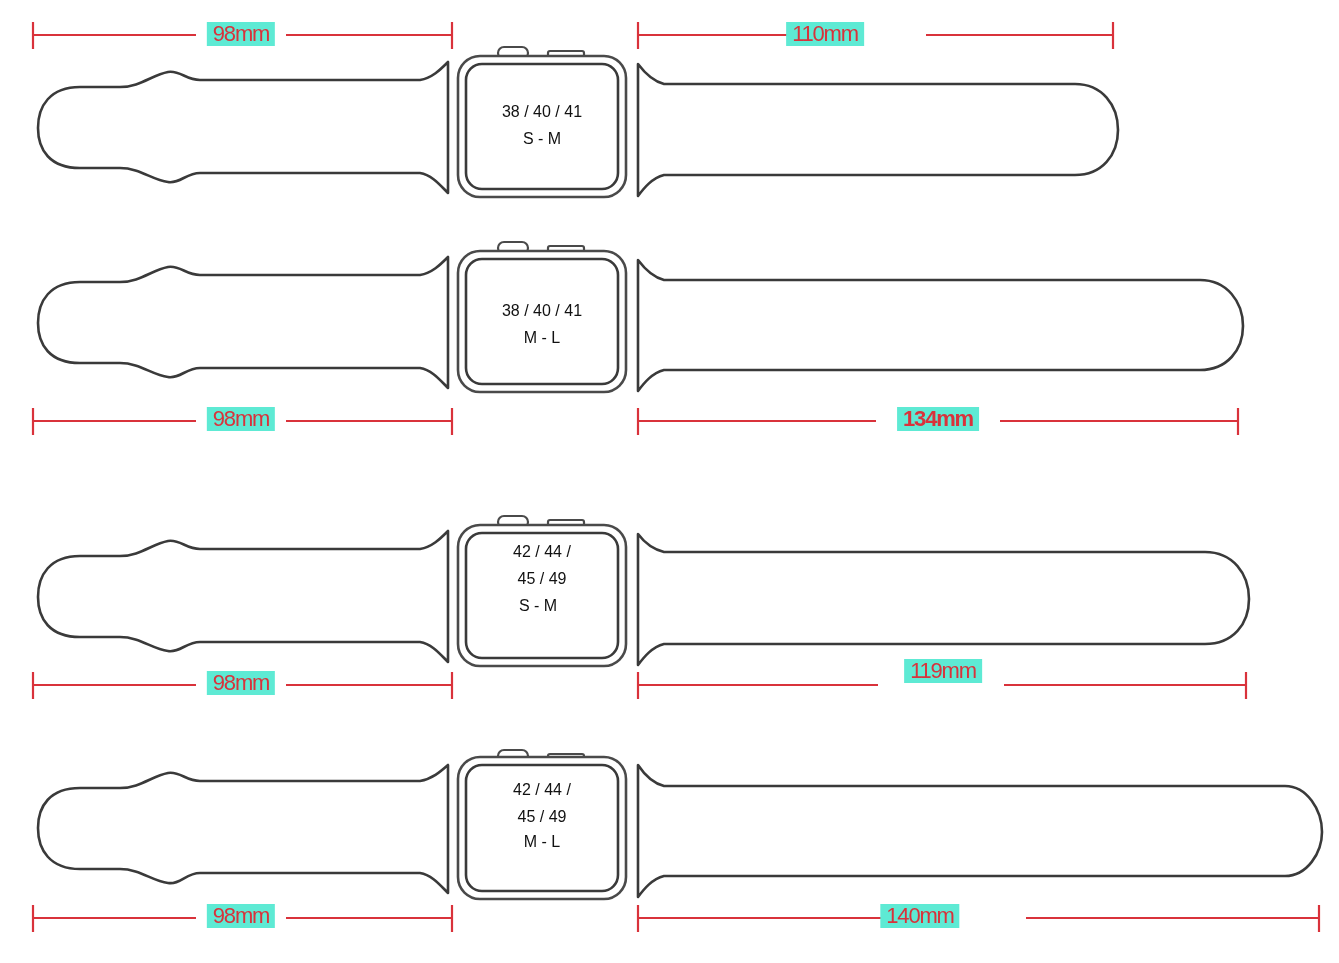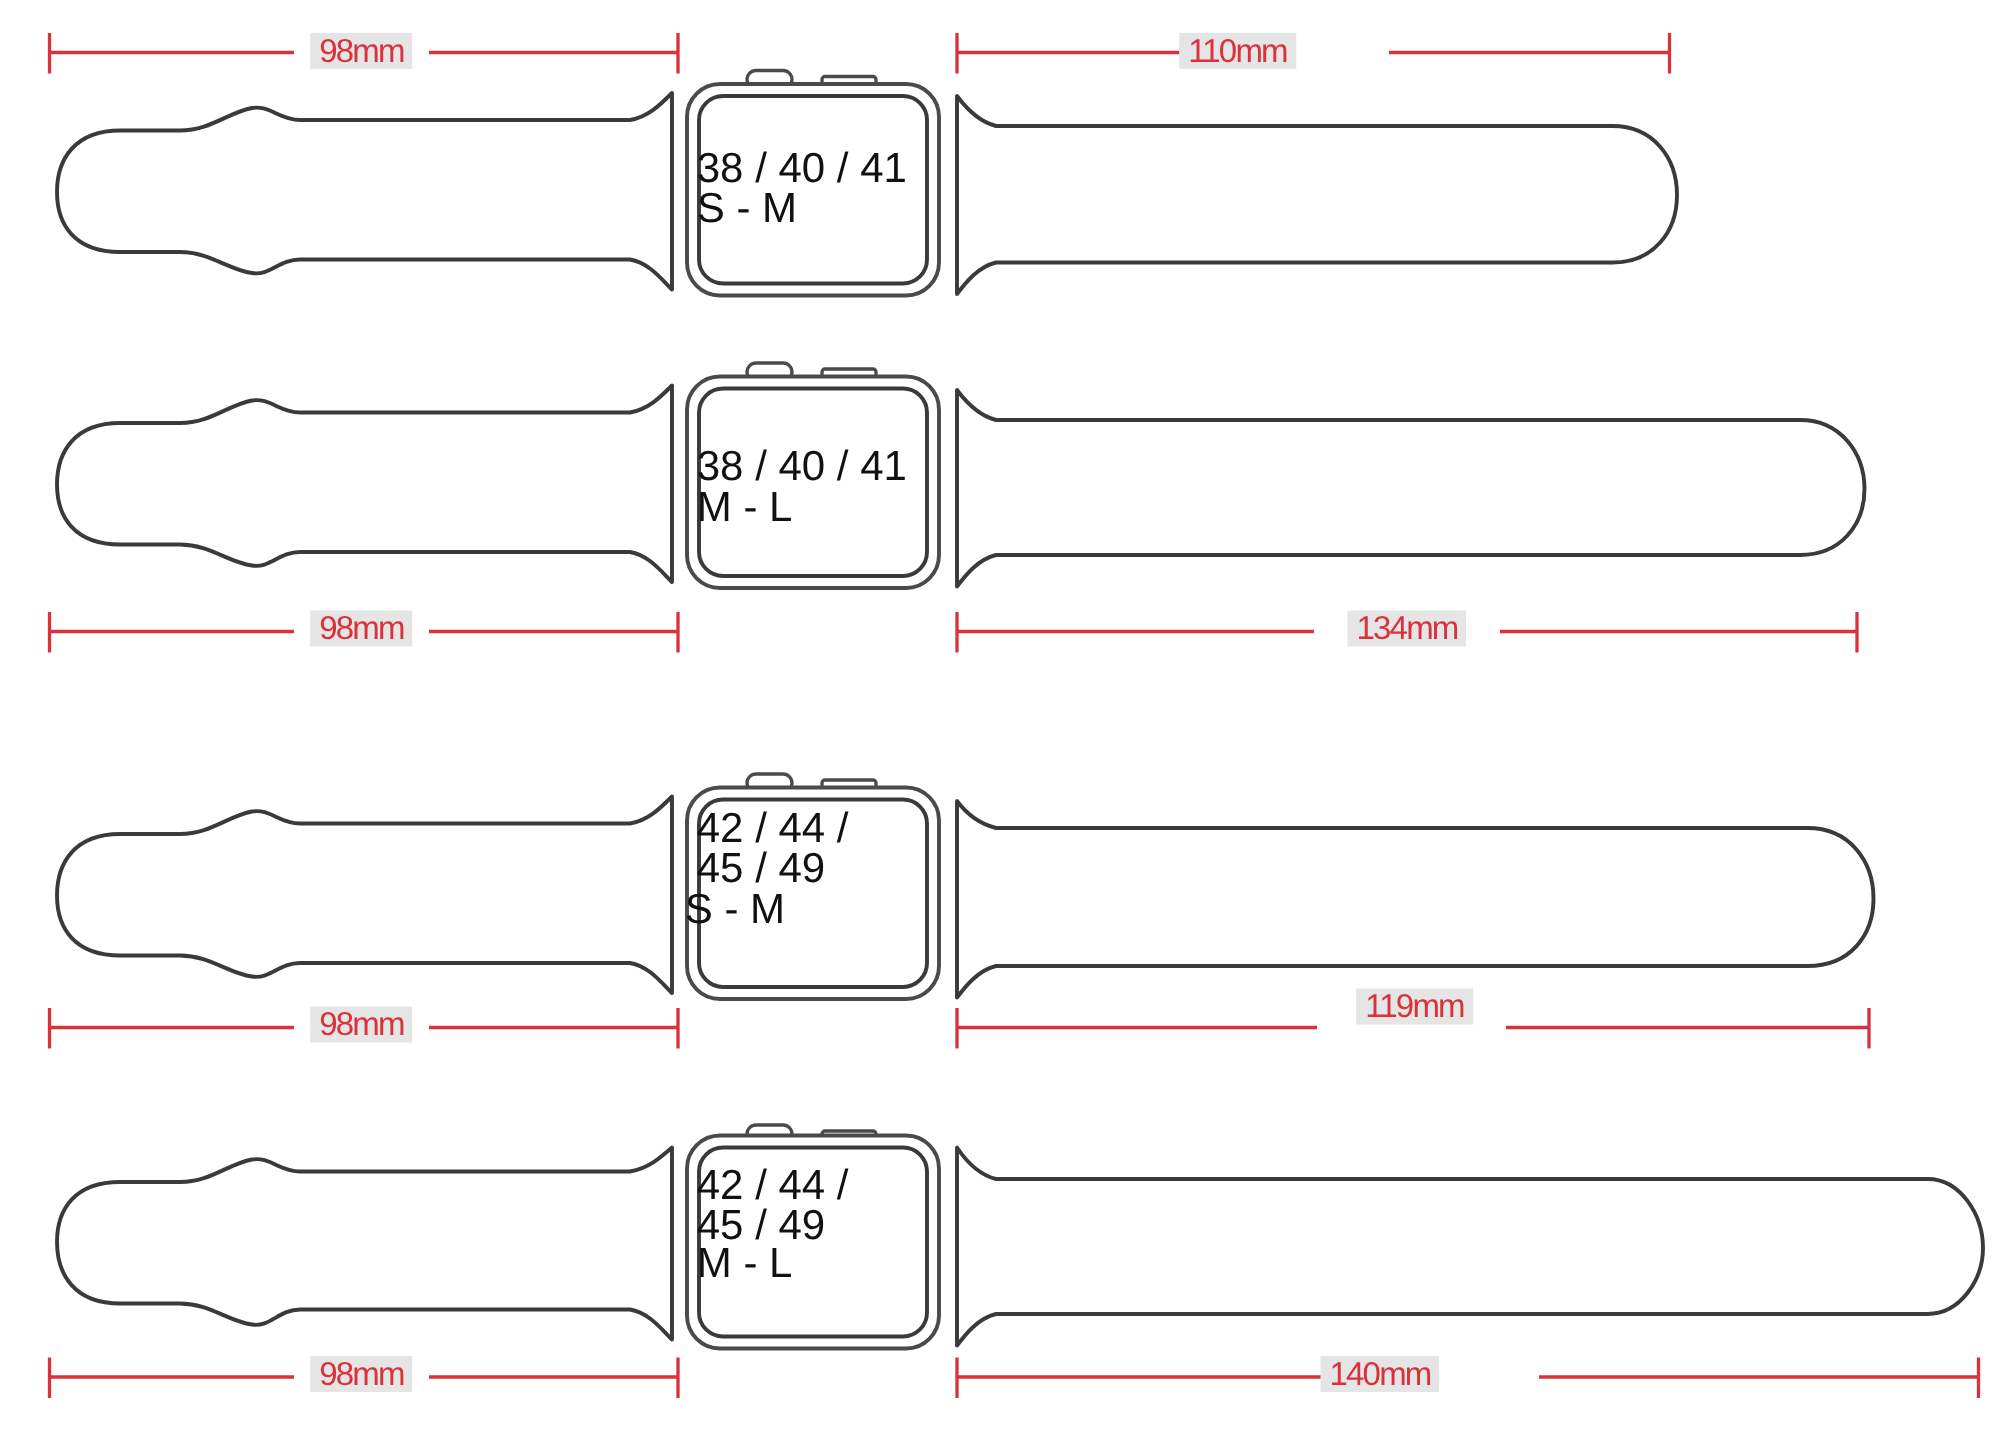--- a/index.html
+++ b/index.html
@@ -6,26 +6,26 @@
   body { width: 1339px; height: 963px; position: relative; overflow: hidden; font-family: "Liberation Sans", sans-serif; }
   .row { position: absolute; left: 0; width: 1339px; }
   svg { position: absolute; left: 0; top: 0; overflow: visible; }
   .strap { fill: #ffffff; stroke: #3a3a3a; stroke-width: 2.6; stroke-linejoin: round; }
   .watch-outer { fill: #ffffff; stroke: #4a4a4a; stroke-width: 2.6; }
   .watch-inner { fill: #ffffff; stroke: #3a3a3a; stroke-width: 2.6; }
   .btn { fill: #ffffff; stroke: #4a4a4a; stroke-width: 2.2; }
   .dim-line { stroke: #d9323b; stroke-width: 2.2; }
   .dim-label {
     position: absolute; color: #d9323b; font-size: 22px; font-weight: 400;
-    letter-spacing: -1.2px; background: #e5e5e5; padding: 0 6px; line-height: 24px;
+    letter-spacing: -1.2px; background: #5eead4; padding: 0 6px; line-height: 24px;
     transform: translate(-50%, -50%); white-space: nowrap;
   }
   .watch-label {
-    position: absolute; color: #111; font-size: 28px; line-height: 27px;
-    width: 155px; transform: translateX(-50%); white-space: nowrap;
+    position: absolute; color: #111; font-size: 16px; line-height: 27px;
+    text-align: center; width: 155px; transform: translateX(-50%); white-space: nowrap;
   }
 </style>
 </head>
 <body>
 
 <div class="row" style="top:0; height:210px;">
   <svg width="1339" height="210">
 
     <g>
       <line class="dim-line" x1="33" y1="35" x2="196" y2="35"></line>
@@ -76,21 +76,21 @@
       <line class="dim-line" x1="452" y1="178" x2="452" y2="205"></line>
     </g>
     <g>
       <line class="dim-line" x1="638" y1="191" x2="876" y2="191"></line>
       <line class="dim-line" x1="1000" y1="191" x2="1238" y2="191"></line>
       <line class="dim-line" x1="638" y1="178" x2="638" y2="205"></line>
       <line class="dim-line" x1="1238" y1="178" x2="1238" y2="205"></line>
     </g>
   </svg>
   <div class="dim-label" style="left:241px; top:189px;">98mm</div>
-  <div class="dim-label" style="left:938px; top:189px;">134mm</div>
+  <div class="dim-label" style="left:938px; top:189px;font-weight:bold;">134mm</div>
   <div class="watch-label" style="left:542px; top:67px;">
     <div>38 / 40 / 41</div>
     <div>M - L</div>
   </div>
 </div>
 
 <div class="row" style="top:505px; height:210px;">
   <svg width="1339" height="210">
     <path class="strap" d="M448,26 L448,157 C440,149 432,139 420,137 L200,137 C186,137 180,148 168,146 C152,144 140,132 120,132 L80,132 C50,132 38,114 38,92 C38,70 50,51 80,51 L120,51 C140,51 152,39 168,36 C180,34 186,44 200,44 L420,44 C432,42 440,34 448,26 Z"></path>
     <path class="strap" d="M638,29 L638,160 C644,152 652,142 664,139 L1205,139 C1233,139 1249,119 1249,94 C1249,69 1233,47 1205,47 L664,47 C652,44 644,37 638,29 Z"></path>

